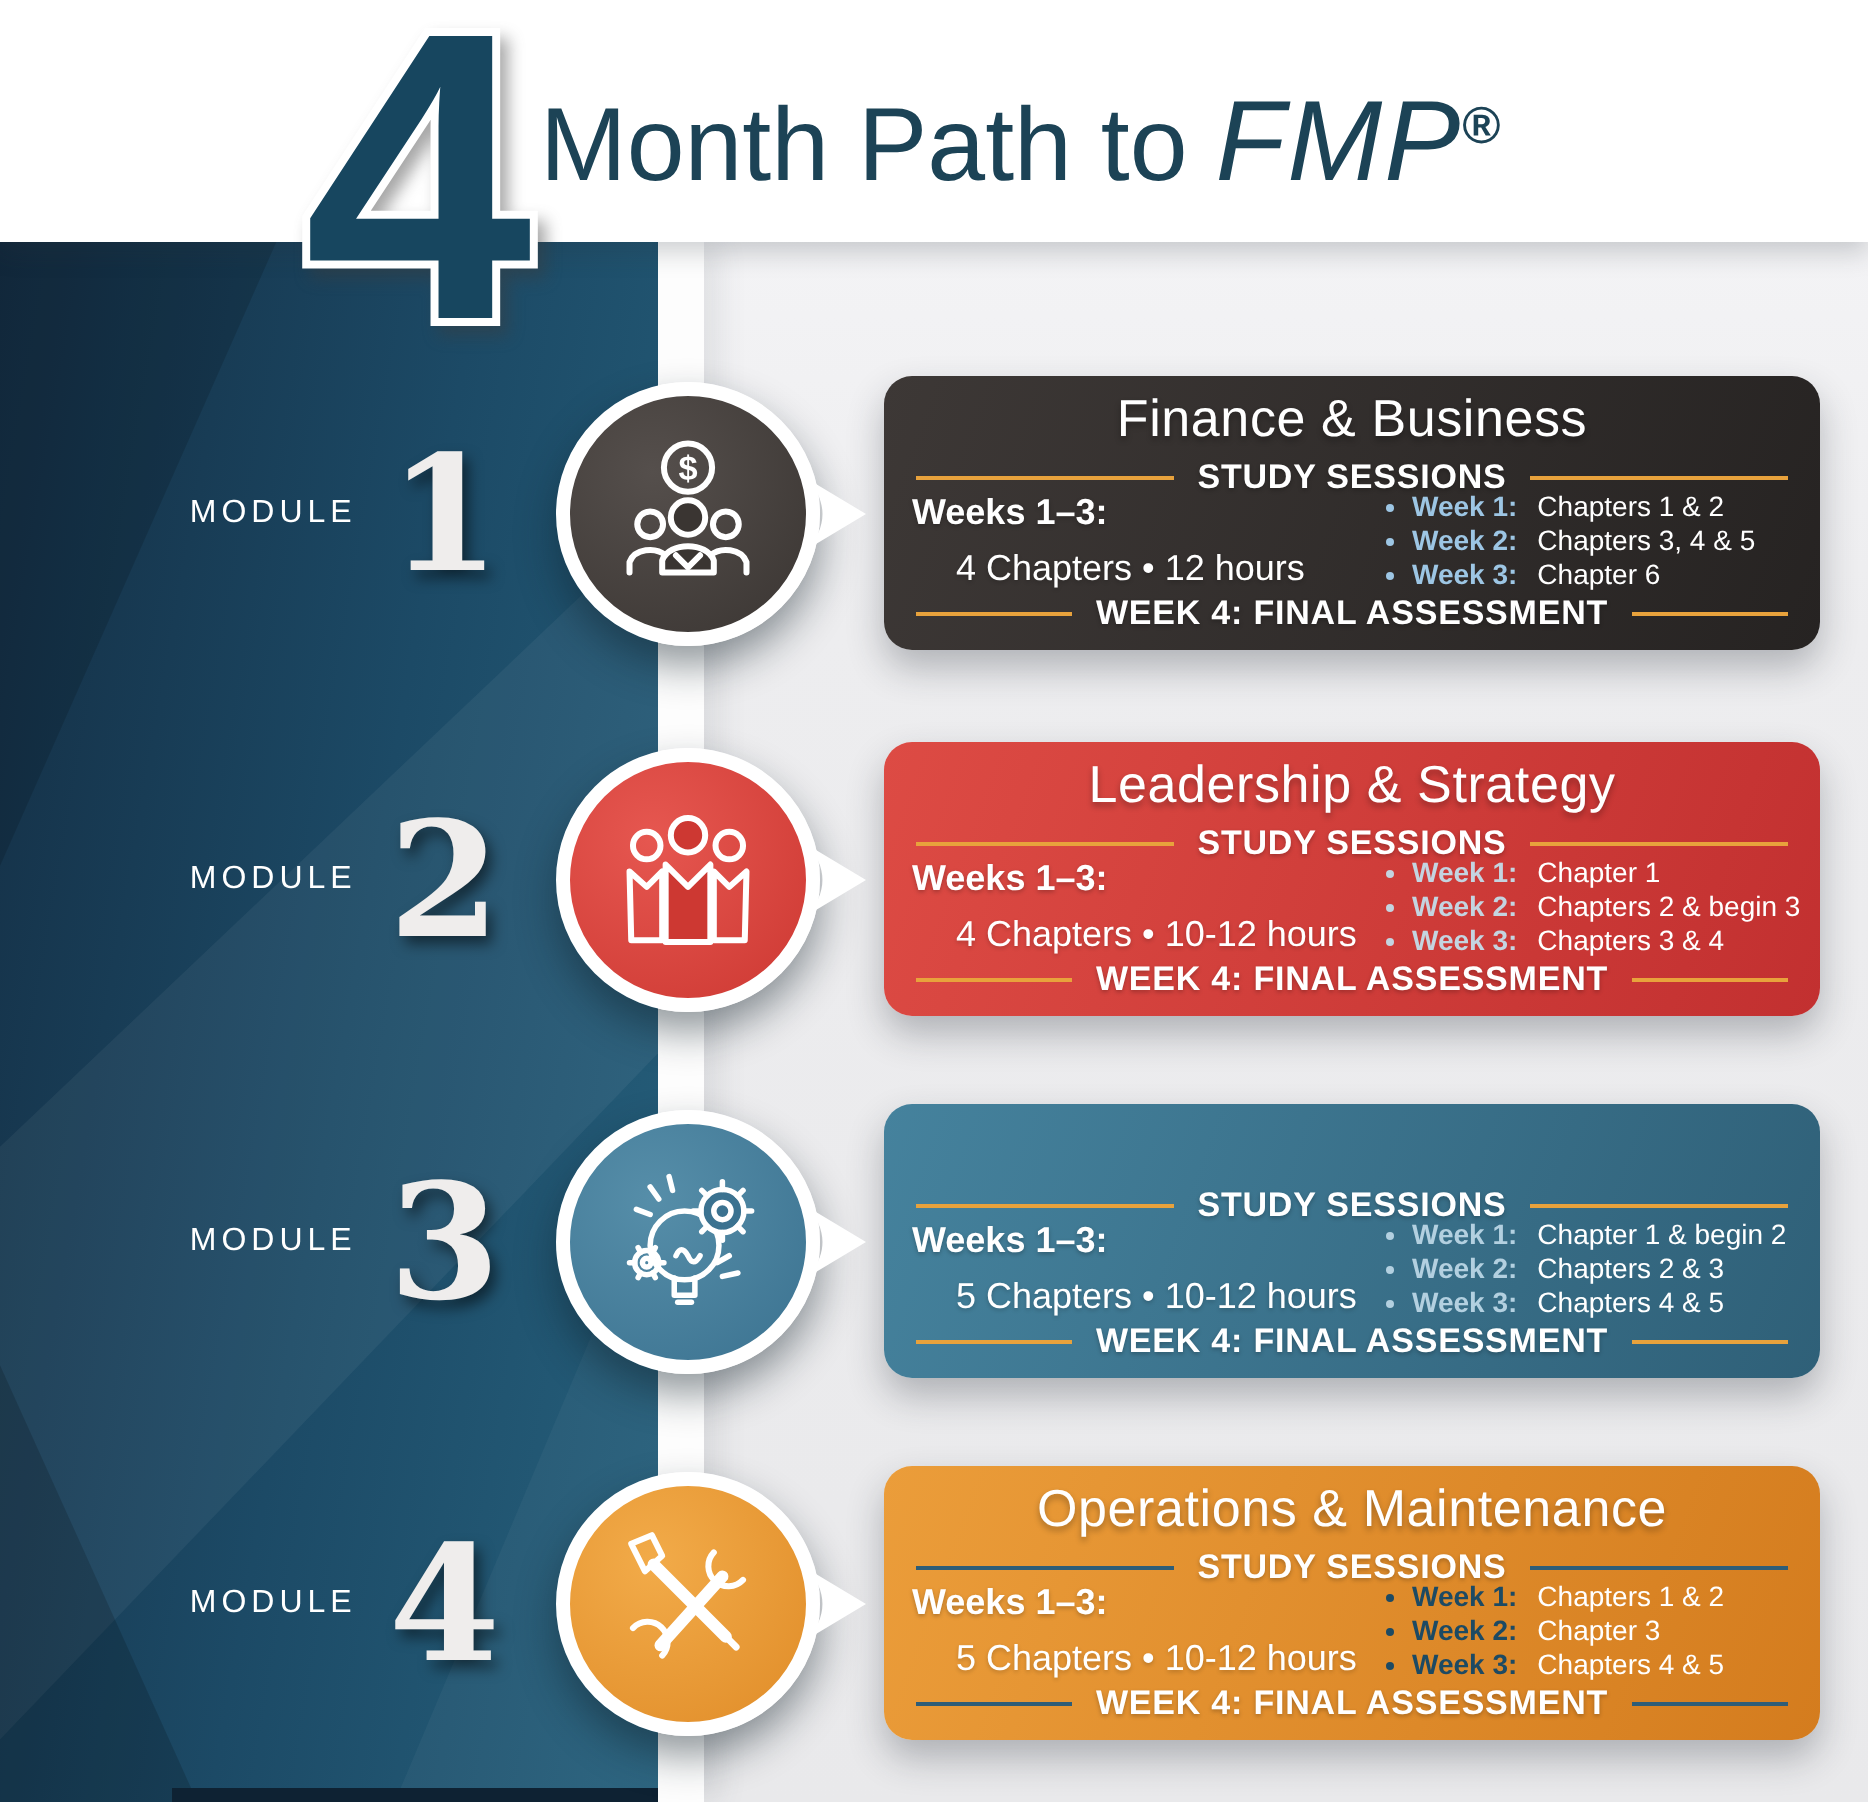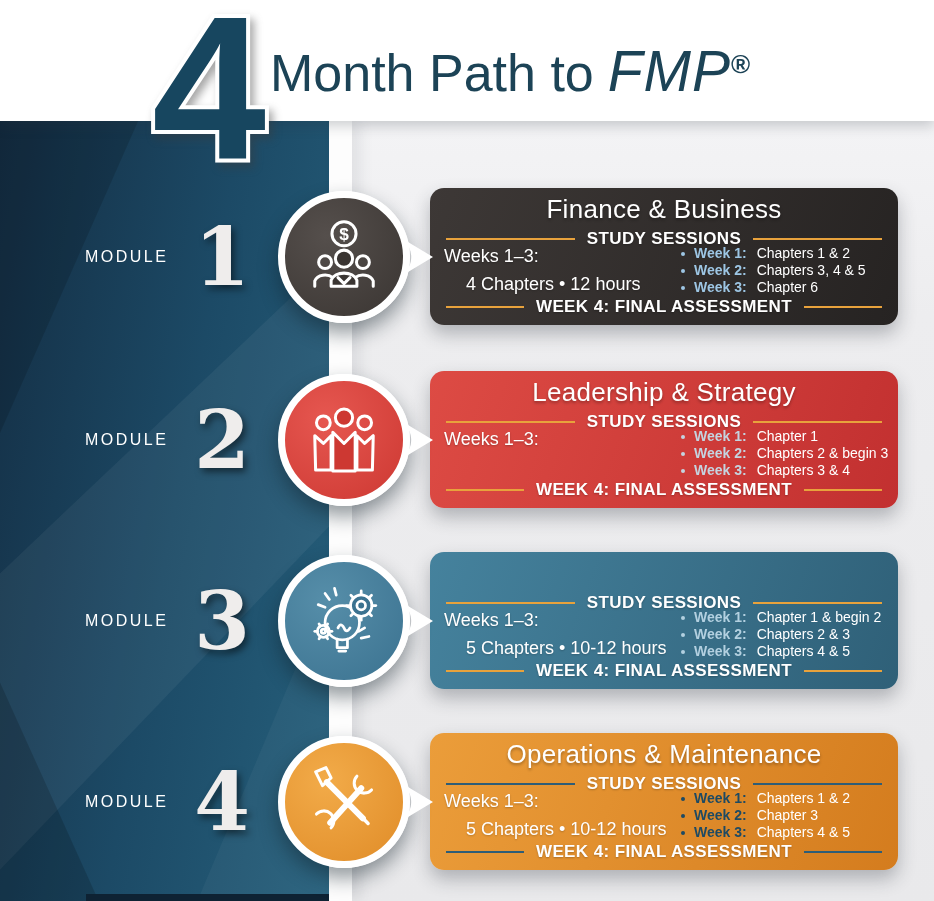--- a/index.html
+++ b/index.html
@@ -25,44 +25,44 @@
   .facet.f2{background:rgba(0,0,0,.14);clip-path:polygon(0 0,42% 0,0 40%);}
   .facet.f3{background:rgba(255,255,255,.04);clip-path:polygon(60% 100%,100% 60%,100% 100%);}
   .facet.f4{background:rgba(0,0,0,.16);clip-path:polygon(0 72%,30% 100%,0 100%);}
   #panel-bottom-strip{position:absolute;left:86px;bottom:0;width:243px;height:7px;background:#0e2233;z-index:2;}
   #timeline-stripe{position:absolute;left:329px;top:121px;width:23px;height:780px;background:#fdfdfd;z-index:2;
     box-shadow:8px 0 14px rgba(70,80,90,.10);}
   
   .module{position:absolute;left:0;width:934px;height:138px;}
   .module.m0{top:188px}.module.m1{top:371px}.module.m2{top:552px}.module.m3{top:733px}
   .mod-label{position:absolute;left:100px;top:0;width:150px;height:138px;z-index:4;
-    display:flex;align-items:center;justify-content:flex-end;gap:26px;}
+    display:flex;align-items:center;justify-content:flex-end;gap:16px;}
   .mod-label .word{color:#fff;font-size:16px;letter-spacing:2.5px;}
   .mod-label .num{color:#efedec;font-family:"DejaVu Serif",serif;font-weight:bold;font-size:80px;line-height:.8;
     text-shadow:3px 4px 7px rgba(0,0,0,.5);}
   .circle{position:absolute;left:278px;top:3px;width:118px;height:118px;border-radius:50%;
     border:7px solid #fff;z-index:7;display:flex;align-items:center;justify-content:center;
     background:radial-gradient(circle at 35% 32%,var(--circle-from),var(--circle-to));
     box-shadow:0 10px 20px rgba(14,28,38,.45);}
   .circle svg{color:var(--circle-to);}
   .pointer{position:absolute;left:401px;top:49px;width:34px;height:40px;z-index:8;}
   
-  .card{position:absolute;left:430px;top:0;width:468px;height:137px;border-radius:14px;z-index:4;
+  .card{position:absolute;left:442px;top:0;width:468px;height:137px;border-radius:14px;z-index:4;
     background:linear-gradient(110deg,var(--card-from) 0%,var(--card-to) 100%);
     box-shadow:0 9px 18px rgba(40,48,56,.30);color:#fff;}
   .card-title{position:absolute;top:6px;left:0;width:100%;text-align:center;
     font-size:26px;font-weight:400;letter-spacing:.3px;text-shadow:0 2px 3px rgba(0,0,0,.30);}
   .rule-row{position:absolute;left:0;width:100%;display:flex;align-items:center;gap:12px;
     padding:0 16px;box-sizing:border-box;}
   .rule-row .rule{flex:1;height:2px;background:var(--line);}
   .rule-row .rule-text{font-weight:bold;font-size:17px;letter-spacing:.4px;white-space:nowrap;
     text-shadow:0 1px 2px rgba(0,0,0,.25);}
   .sessions-row{top:41px;}
   .footer-row{top:109px;text-align:center;}
-  .weeks-label{position:absolute;left:14px;top:58px;font-size:18px;font-weight:normal;
+  .weeks-label{position:absolute;left:14px;top:58px;font-size:18px;font-weight:bold;
     text-shadow:0 1px 2px rgba(0,0,0,.25);}
   .summary{position:absolute;left:36px;top:86px;font-size:18px;text-shadow:0 1px 2px rgba(0,0,0,.2);}
   .bullets{position:absolute;left:248px;top:57px;width:215px;}
   .bullet-row{display:flex;align-items:baseline;gap:6px;height:17px;font-size:14px;white-space:nowrap;}
   .bullet-row .dot{width:4px;height:4px;border-radius:50%;background:var(--week-label);
     flex:0 0 4px;align-self:center;margin:0 3px;}
   .bullet-row .wk{color:var(--week-label);font-weight:bold;margin-right:4px;}
 </style>
 </head>
 <body>
@@ -147,20 +147,21 @@
       <span class="num">2</span>
     </div>
     <div class="card">
       <div class="card-title">Leadership &amp; Strategy</div>
       <div class="rule-row sessions-row">
         <div class="rule"></div>
         <div class="rule-text">STUDY SESSIONS</div>
         <div class="rule"></div>
       </div>
       <div class="weeks-label">Weeks 1–3:</div>
+      <div class="summary">4 Chapters • 10-12 hours</div>
       <div class="bullets">
         <div class="bullet-row">
             <span class="dot"></span>
             <span class="wk">Week 1:</span>
             <span>Chapter 1</span>
           </div>
         <div class="bullet-row">
             <span class="dot"></span>
             <span class="wk">Week 2:</span>
             <span>Chapters 2 &amp; begin 3</span>

